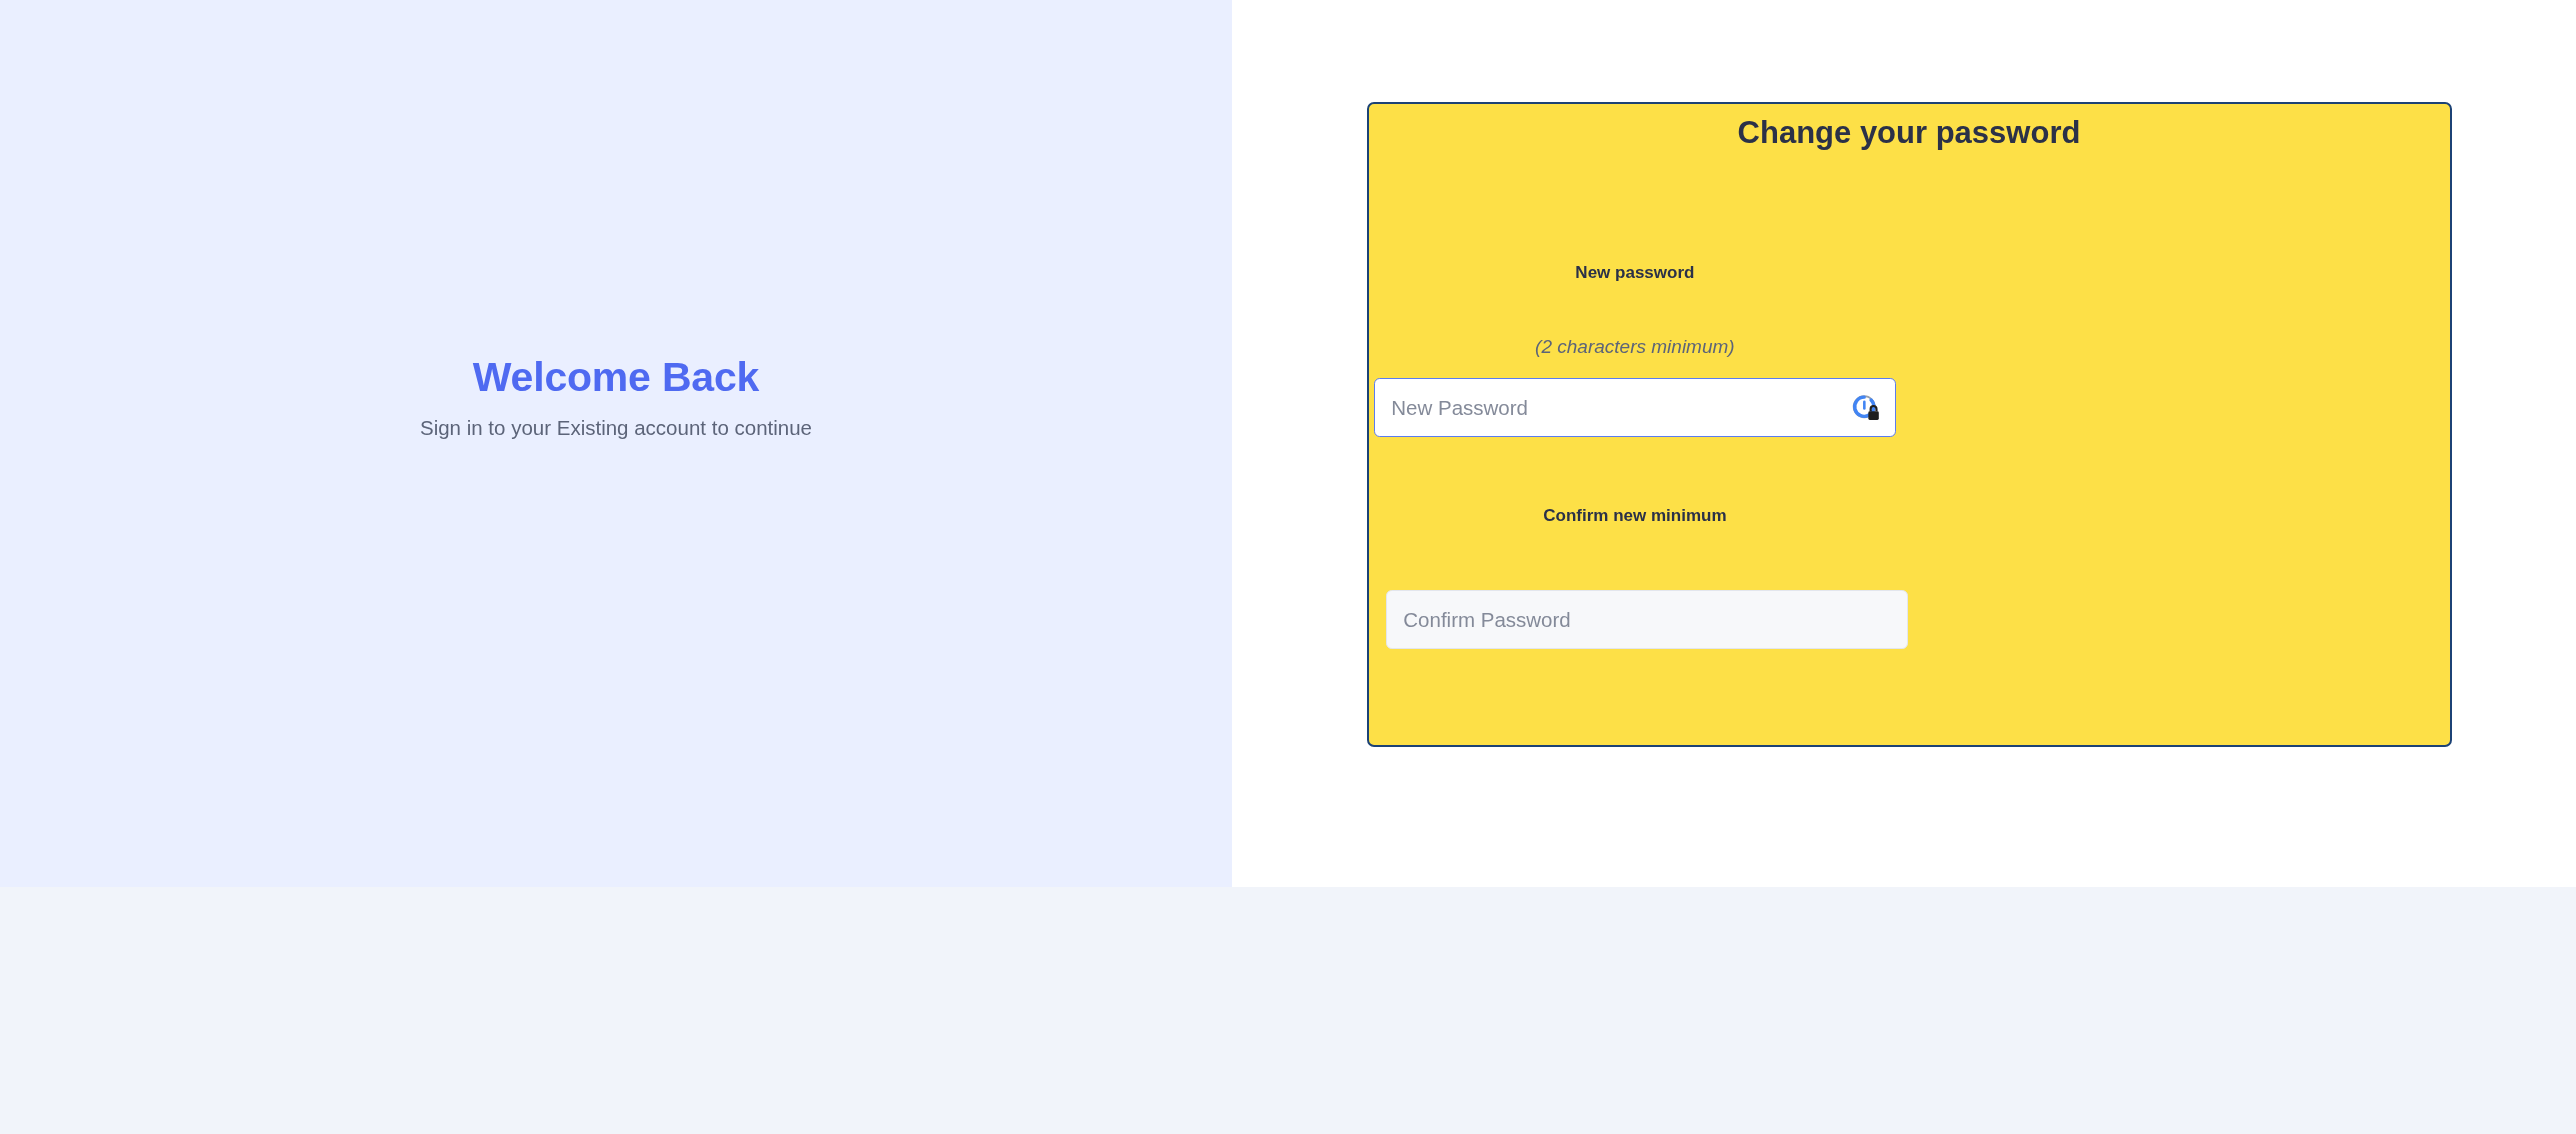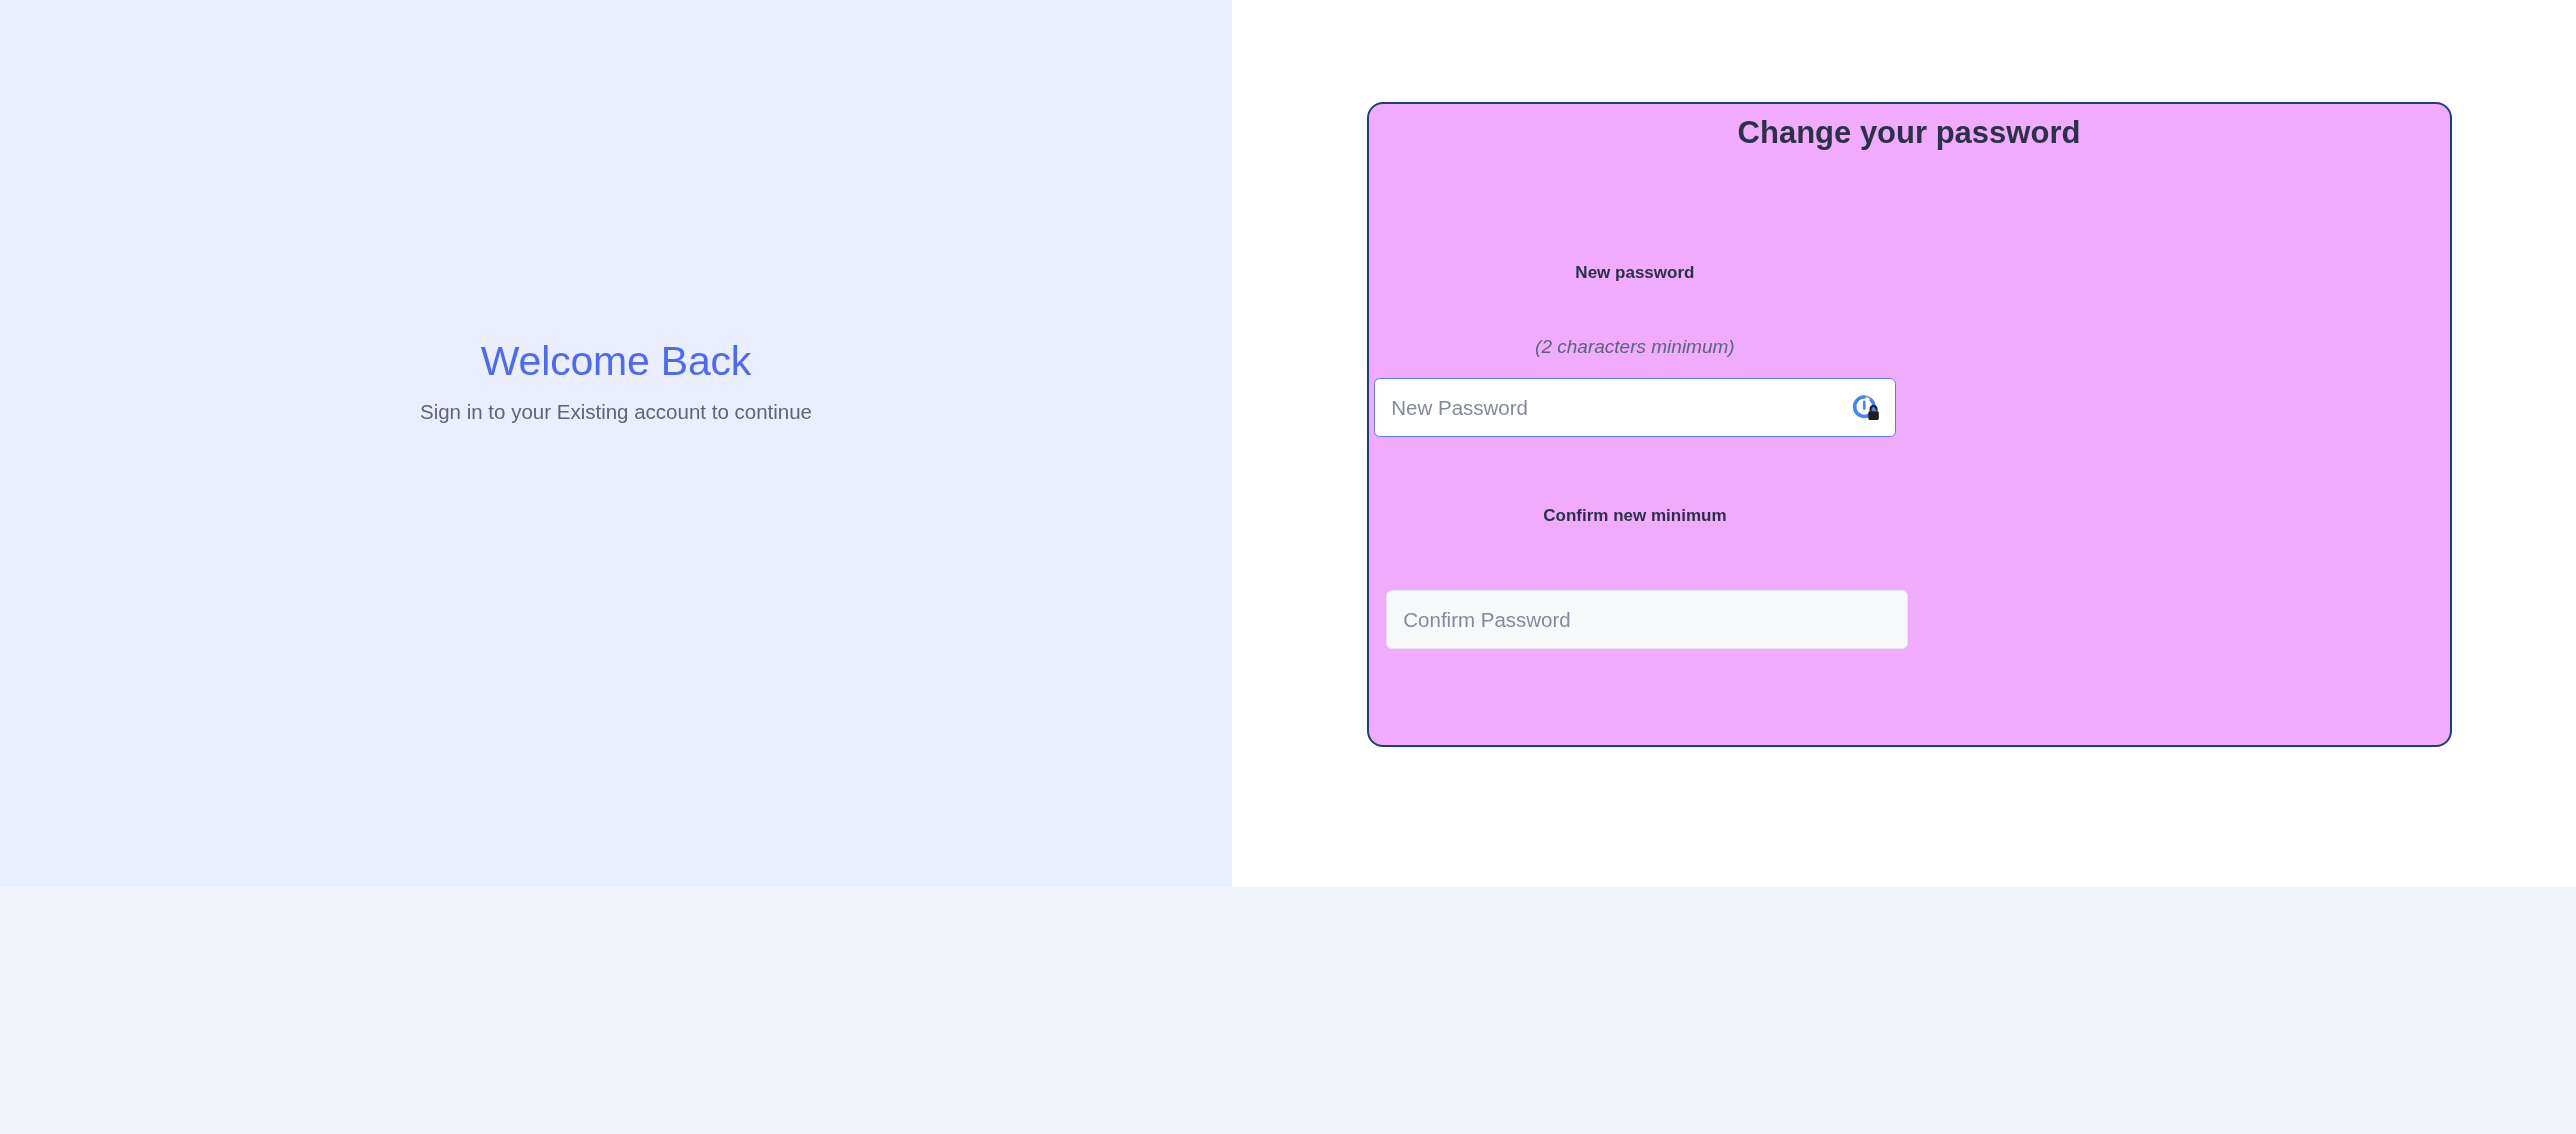--- a/index.html
+++ b/index.html
@@ -52,44 +52,44 @@
   
   .welcome-block {
     position: absolute;
     left: 0;
     top: 339px;
     width: 1232px;
     text-align: center;
   }
   .welcome-title {
     font-size: 41px;
-    font-weight: normal;
+    font-weight: bold;
     color: #4f6af1;
     line-height: 1.08;
     letter-spacing: -0.2px;
-    margin: 0;
+    margin: 16px;
   }
   .welcome-subtitle {
     margin: 17px 0 0 0;
     font-size: 20.5px;
     color: #5c6479;
     line-height: 1.2;
   }
 
   
   .password-card {
     position: absolute;
     left: 1367px;
     top: 102px;
     width: 1085px;
     height: 645px;
     box-sizing: border-box;
     border: 2.5px solid #1c4275;
-    border-radius: 16px;
-    background: #f0abfc;
+    border-radius: 7px;
+    background: #fde047;
   }
   .card-title {
     position: absolute;
     left: 0;
     top: 9.8px;
     width: 1080px;
     text-align: center;
     font-size: 31px;
     font-weight: bold;
     color: #2b3148;

